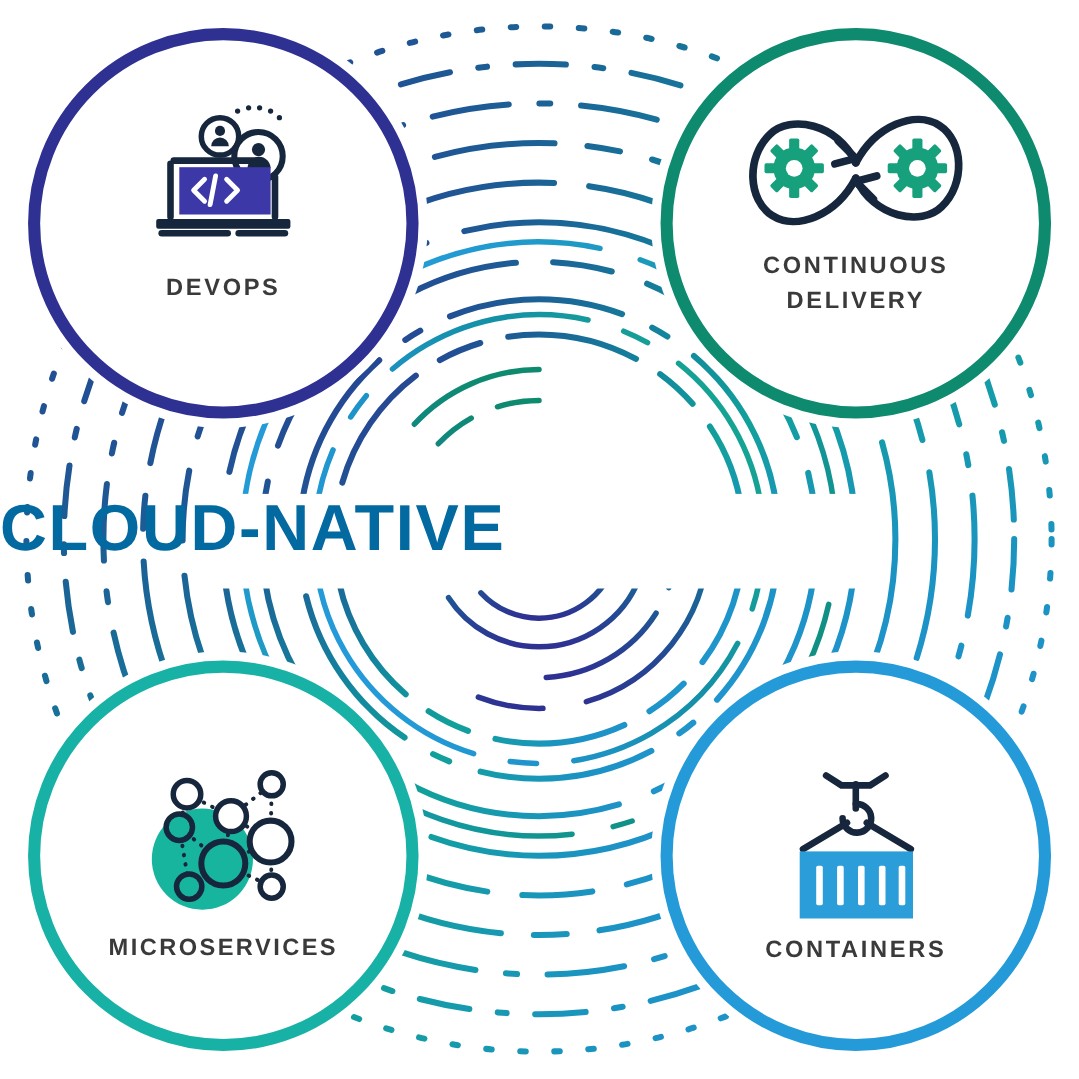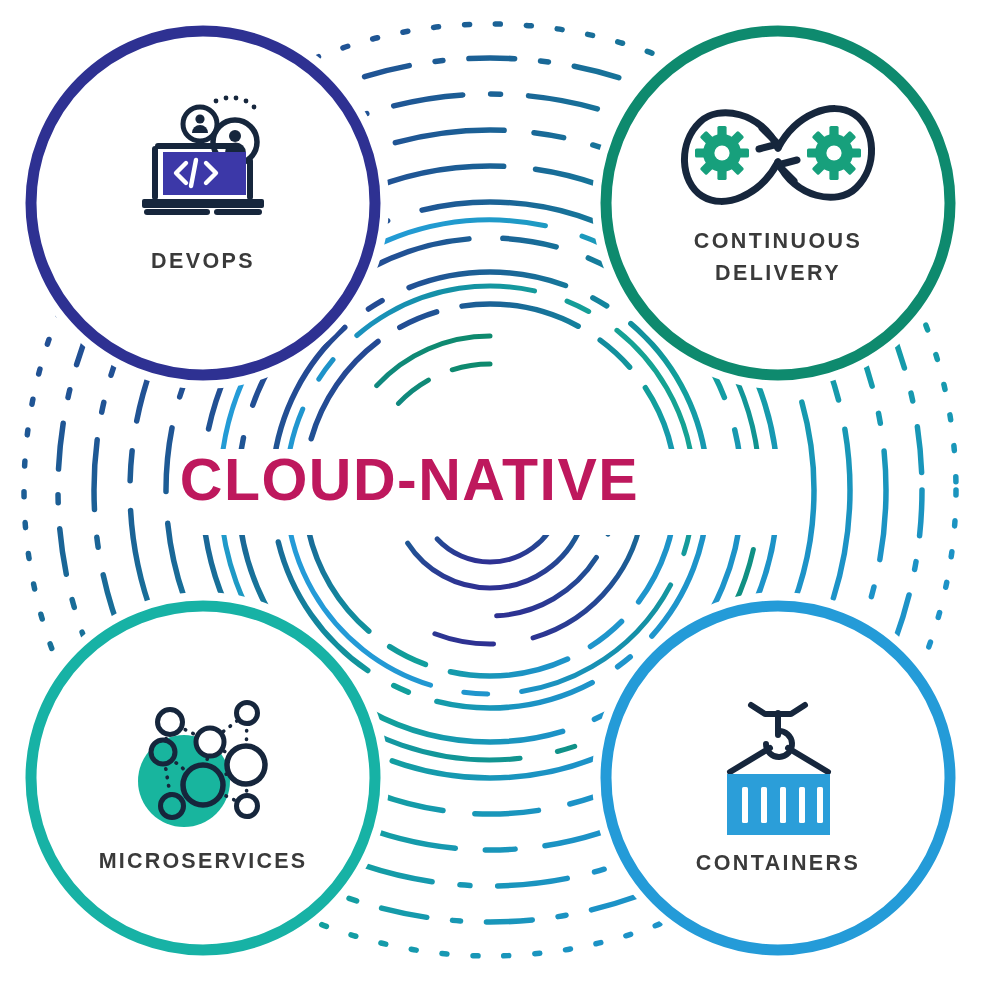--- a/index.html
+++ b/index.html
@@ -4,22 +4,22 @@
 <style>
   html,body{margin:0;padding:0;background:#ffffff;}
   body{width:981px;height:981px;overflow:hidden;
        font-family:"Liberation Sans", sans-serif;}
   #stage{position:relative;width:981px;height:981px;background:#fff;}
   #stage svg{position:absolute;left:0;top:0;}
   .rings{z-index:1;}
   .nodes{z-index:2;}
   .centerlabel{
     position:absolute;z-index:3;left:0;top:451px;width:819px;
-    text-align:center;font-size:59px;font-weight:bold;
-    letter-spacing:1.5px;color:#be185d;line-height:1;
+    font-size:59px;font-weight:bold;
+    letter-spacing:1.5px;color:#0369a1;line-height:1;
     font-family:"Liberation Sans", sans-serif;
   }
   .nodelabel{
     font-family:"Liberation Sans", sans-serif;
     font-weight:bold;fill:#3a3a3a;text-anchor:middle;
     letter-spacing:2.4px;
   }
   .nodelabel.small{font-size:21.5px;}
   .nodelabel.ms{font-size:21.5px;letter-spacing:2.2px;}
 </style>

